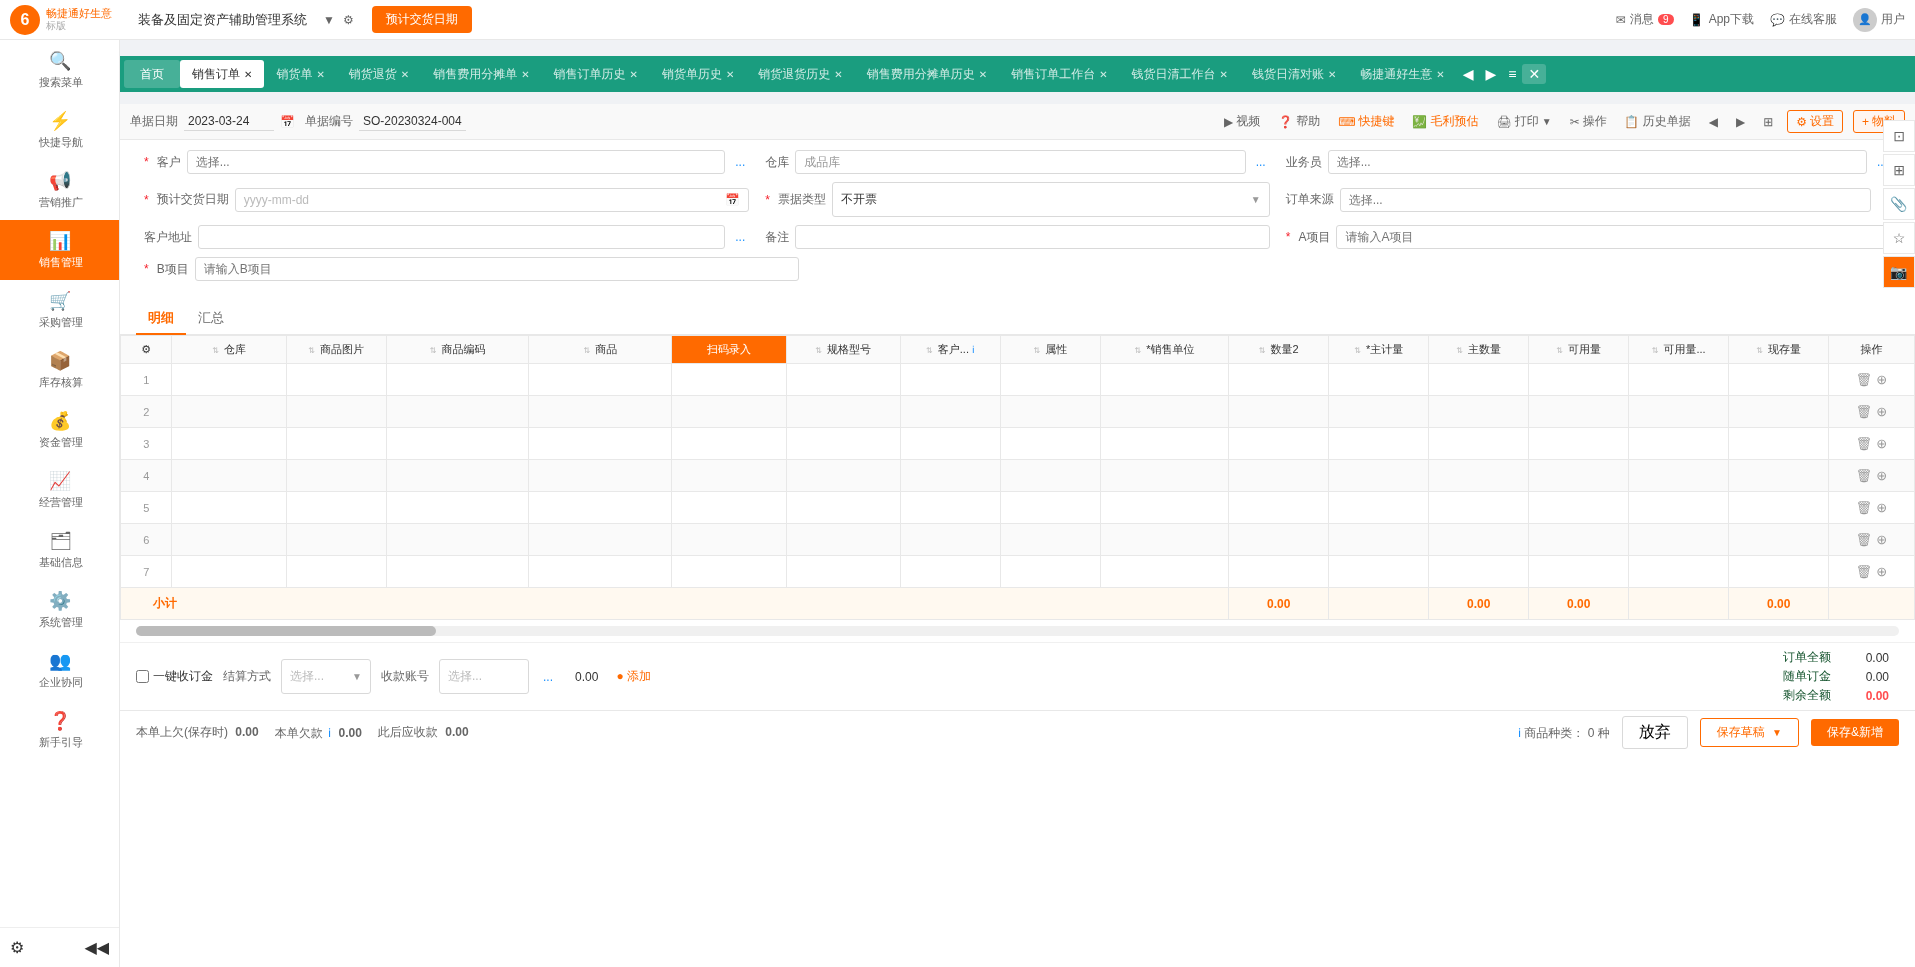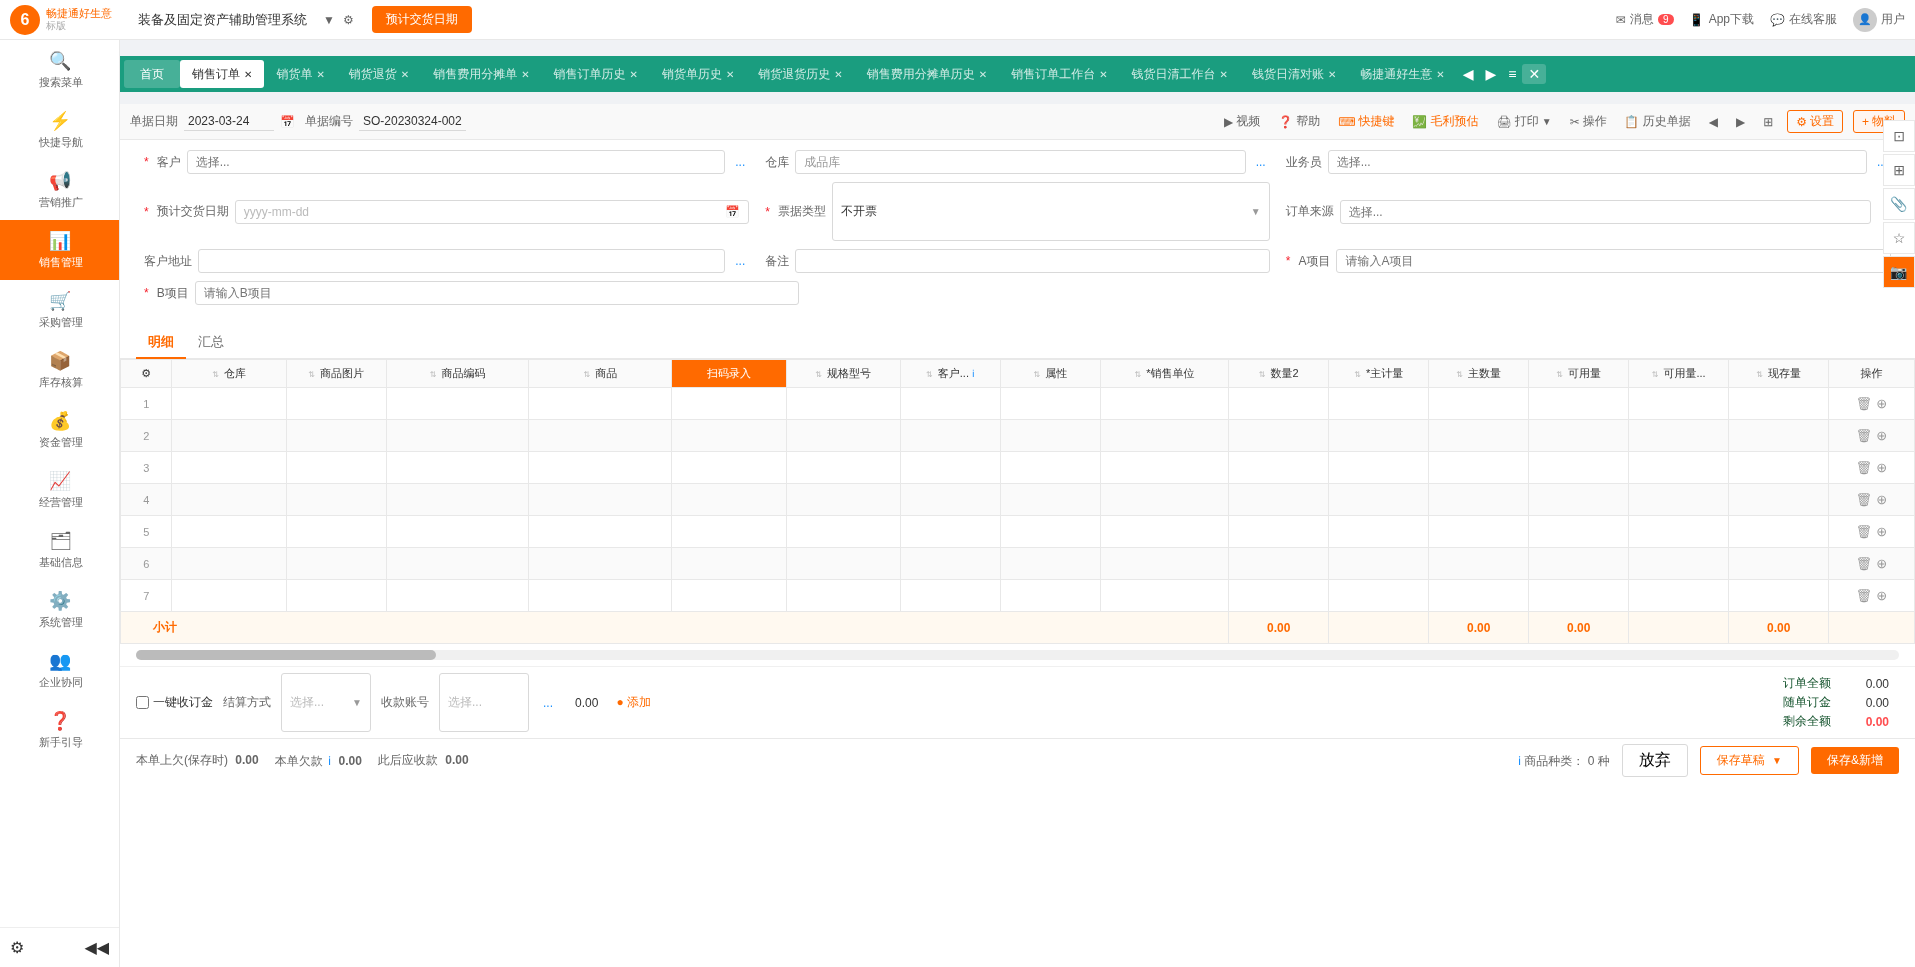--- a/index.html
+++ b/index.html
@@ -232,21 +232,21 @@
     }
     .more-btn {
       color: #1890ff;
       cursor: pointer;
       font-size: 12px;
       padding: 0 4px;
     }
     .select-input {
       border: 1px solid #d9d9d9;
       border-radius: 3px;
-      padding: 20px 8px;
+      padding: 8px 8px;
       font-size: 12px;
       display: flex; align-items: center; justify-content: space-between;
       min-width: 120px;
       cursor: pointer;
       flex: 1;
       text-align: center;
     }
     .select-arrow { color: #999; font-size: 10px; }
     .date-input {
       border: 1px solid #d9d9d9;
@@ -604,21 +604,21 @@
     <div class="page-toolbar">
       <div class="page-toolbar-left">
 
         <div class="field-group">
           <span class="field-label">单据日期</span>
           <span class="field-value date">2023-03-24</span>
           <span style="color:#666;cursor:pointer;">📅</span>
         </div>
         <div class="field-group">
           <span class="field-label">单据编号</span>
-          <span class="field-value">SO-20230324-002</span>
+          <span class="field-value">SO-20230324-004</span>
         </div>
       </div>
       <div class="page-toolbar-right">
         <div class="toolbar-btn">
           <span>▶</span>
           <span>视频</span>
         </div>
         <div class="toolbar-btn">
           <span>❓</span>
           <span>帮助</span>

